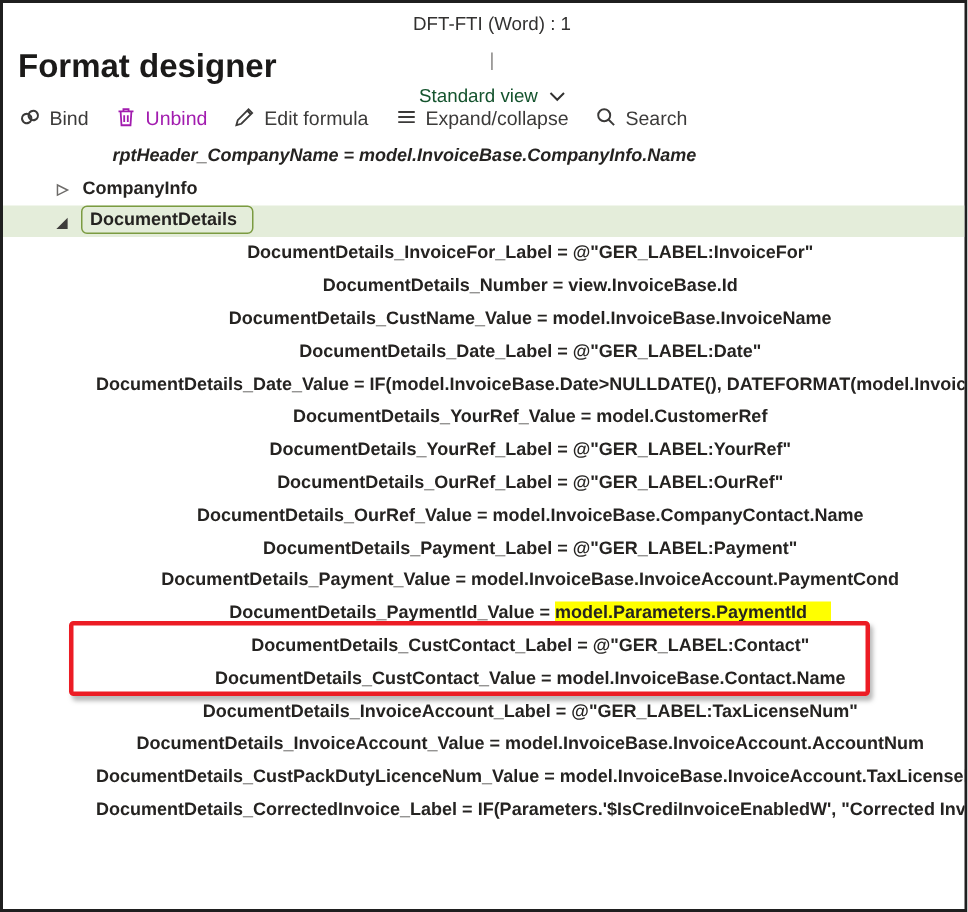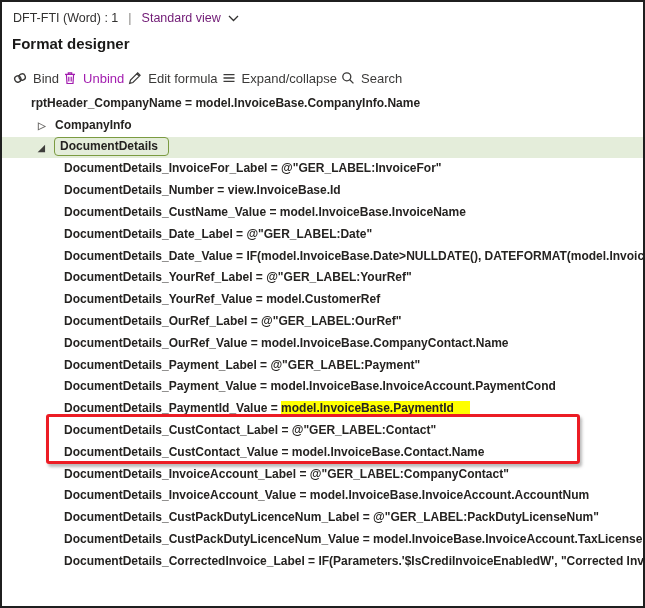--- a/index.html
+++ b/index.html
@@ -6,41 +6,41 @@
   *{box-sizing:border-box;}
   #screen{
     width:645px;height:608px;position:relative;overflow:hidden;
     border:2px solid #1f1f1f;background:#ffffff;
     font-family:"Liberation Sans", sans-serif;
     -webkit-font-smoothing:antialiased;
   }
   
   .topbar{
     padding:7px 0 0 11px;height:24px;display:flex;align-items:center;gap:10px;
-    font-size:12.5px;color:#323130;white-space:nowrap;
+    font-size:12.5px;color:#323130;white-space:nowrap;flex-direction:column;
   }
   .topbar .sep{color:#8a8886;}
   .viewsel{display:inline-flex;align-items:center;gap:7px;background:none;border:none;
-    font:inherit;color:#701a75;padding:0;cursor:pointer;}
+    font:inherit;color:#14532d;padding:0;cursor:pointer;}
   
   h1.pagetitle{
-    margin:4px 0 0 10px;font-size:15px;line-height:27px;font-weight:700;color:#1b1a19;
+    margin:4px 0 0 10px;font-size:22px;line-height:27px;font-weight:700;color:#1b1a19;
   }
   
-  .toolbar{margin:11px 0 0 10px;height:20px;display:flex;align-items:center;gap:3px;}
+  .toolbar{margin:11px 0 0 10px;height:20px;display:flex;align-items:center;gap:17px;}
   .tb{display:inline-flex;align-items:center;gap:5px;background:none;border:none;padding:0;
     font-family:"Liberation Sans", sans-serif;font-size:13px;color:#3b3a39;cursor:pointer;white-space:nowrap;}
   .tb svg{display:block;}
   .tb.disabled{color:#a21caf;cursor:default;}
   
   .tree{margin-top:5px;position:relative;}
   .trow{height:21.8px;line-height:21.8px;white-space:nowrap;font-size:12px;font-weight:600;
     color:#252321;letter-spacing:0px;cursor:default;}
-  .trow.lvl1{padding-left:29px;}
-  .trow.lvl2{padding-left:62px;}
+  .trow.lvl1{padding-left:73px;font-style:italic;}
+  .trow.lvl2{padding-left:62px;text-align:center;}
   .trow.sel{background:var(--selbg,#e4edda);}
   .arrow{display:inline-block;width:16px;margin-left:36px;text-align:left;vertical-align:baseline;cursor:pointer;}
   .arrow.collapsed{color:#6d6b69;font-size:10px;}
   .arrow.expanded{color:#3e3d3b;font-size:9px;}
   .nodelabel{padding-left:1px;}
   .nodelabel.boxed{
     display:inline-block;border:1.6px solid var(--nodeoutline,#7b9b41);border-radius:4px;
     padding:0 10px 0 5px;line-height:17px;vertical-align:middle;margin-top:-2px;
   }
   .hl{background:var(--yellow,#ffff00);}
@@ -122,29 +122,28 @@
   <div class="tree">
     <div id="redbox"></div>
   <div class="trow lvl1"><span>rptHeader_CompanyName = model.InvoiceBase.CompanyInfo.Name</span></div>
       <div class="trow"><span class="arrow collapsed">▷</span><span class="nodelabel">CompanyInfo</span></div>
       <div class="trow sel"><span class="arrow expanded">◢</span><span class="nodelabel boxed">DocumentDetails</span></div>
       <div class="trow lvl2"><span>DocumentDetails_InvoiceFor_Label = @"GER_LABEL:InvoiceFor"</span></div>
       <div class="trow lvl2"><span>DocumentDetails_Number = view.InvoiceBase.Id</span></div>
       <div class="trow lvl2"><span>DocumentDetails_CustName_Value = model.InvoiceBase.InvoiceName</span></div>
       <div class="trow lvl2"><span>DocumentDetails_Date_Label = @"GER_LABEL:Date"</span></div>
       <div class="trow lvl2"><span>DocumentDetails_Date_Value = IF(model.InvoiceBase.Date&gt;NULLDATE(), DATEFORMAT(model.InvoiceBase</span></div>
+      <div class="trow lvl2"><span>DocumentDetails_YourRef_Value = model.CustomerRef</span></div>
       <div class="trow lvl2"><span>DocumentDetails_YourRef_Label = @"GER_LABEL:YourRef"</span></div>
-      <div class="trow lvl2"><span>DocumentDetails_YourRef_Value = model.CustomerRef</span></div>
       <div class="trow lvl2"><span>DocumentDetails_OurRef_Label = @"GER_LABEL:OurRef"</span></div>
       <div class="trow lvl2"><span>DocumentDetails_OurRef_Value = model.InvoiceBase.CompanyContact.Name</span></div>
       <div class="trow lvl2"><span>DocumentDetails_Payment_Label = @"GER_LABEL:Payment"</span></div>
       <div class="trow lvl2"><span>DocumentDetails_Payment_Value = model.InvoiceBase.InvoiceAccount.PaymentCond</span></div>
-      <div class="trow lvl2"><span><span>DocumentDetails_PaymentId_Value = </span><span class="hl hl-pad">model.InvoiceBase.PaymentId</span></span></div>
+      <div class="trow lvl2"><span><span>DocumentDetails_PaymentId_Value = </span><span class="hl hl-pad">model.Parameters.PaymentId</span></span></div>
       <div class="trow lvl2"><span>DocumentDetails_CustContact_Label = @"GER_LABEL:Contact"</span></div>
       <div class="trow lvl2"><span>DocumentDetails_CustContact_Value = model.InvoiceBase.Contact.Name</span></div>
-      <div class="trow lvl2"><span>DocumentDetails_InvoiceAccount_Label = @"GER_LABEL:CompanyContact"</span></div>
+      <div class="trow lvl2"><span>DocumentDetails_InvoiceAccount_Label = @"GER_LABEL:TaxLicenseNum"</span></div>
       <div class="trow lvl2"><span>DocumentDetails_InvoiceAccount_Value = model.InvoiceBase.InvoiceAccount.AccountNum</span></div>
-      <div class="trow lvl2"><span>DocumentDetails_CustPackDutyLicenceNum_Label = @"GER_LABEL:PackDutyLicenseNum"</span></div>
       <div class="trow lvl2"><span>DocumentDetails_CustPackDutyLicenceNum_Value = model.InvoiceBase.InvoiceAccount.TaxLicenseNum</span></div>
       <div class="trow lvl2"><span>DocumentDetails_CorrectedInvoice_Label = IF(Parameters.'$IsCrediInvoiceEnabledW', "Corrected Invoi</span></div>
     </div>
 
 </div>
 
 </body></html>

